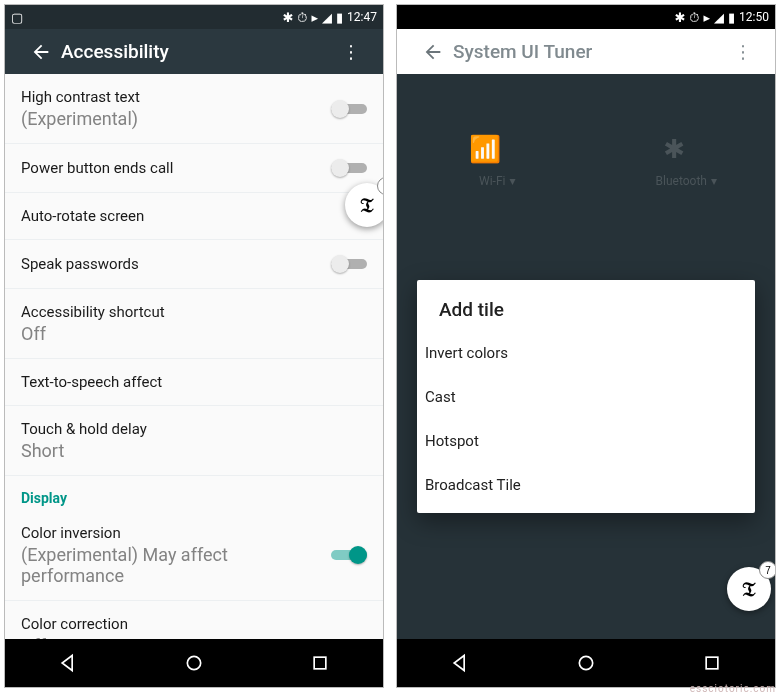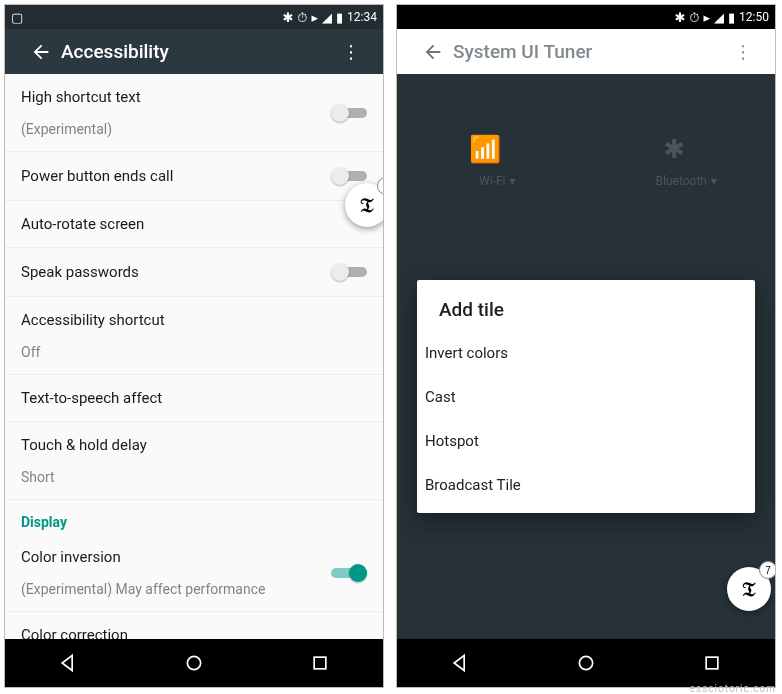--- a/index.html
+++ b/index.html
@@ -65,21 +65,21 @@
     color: #212121;
   }
   .setting-row {
     padding: 14px 16px;
     border-bottom: 1px solid #eceff1;
     display: flex;
     align-items: center;
   }
   .setting-row .text { flex: 1; }
   .setting-row .primary { font-size: 15px; color: #1a1a1a; }
-  .setting-row .secondary { font-size: 14px; color: #838383; margin-top: 15px; }
+  .setting-row .secondary { font-size: 18px; color: #838383; margin-top: 2px; }
   .section-header {
     padding: 14px 16px 4px;
     font-size: 14px;
     color: #009688;
     font-weight: 700;
   }
 
   
   .switch {
     width: 36px; height: 20px; position: relative;
@@ -186,39 +186,39 @@
     <div class="statusbar">
       <div class="sb-left">
         <span class="sb-icon">▢</span>
       </div>
       <div class="sb-right">
         <span class="sb-icon">✱</span>
         <span class="sb-icon">⏱</span>
         <span class="sb-icon">▸</span>
         <span class="sb-icon">◢</span>
         <span class="sb-icon">▮</span>
-        <span>12:34</span>
+        <span>12:47</span>
       </div>
     </div>
 
     <div class="appbar">
       <div class="back">
         <svg viewBox="0 0 24 24" width="22" height="22">
             <path d="M20 11H7.8l5.6-5.6L12 4l-8 8 8 8 1.4-1.4L7.8 13H20z" fill="#fff"></path>
           </svg>
       </div>
       <div class="title">Accessibility</div>
       <div class="overflow">⋮</div>
     </div>
 
     <div class="settings-list">
 
       <div class="setting-row">
         <div class="text">
-          <div class="primary">High shortcut text</div>
+          <div class="primary">High contrast text</div>
           <div class="secondary">(Experimental)</div>
         </div>
         <div class="switch">
             <div class="track"></div>
             <div class="thumb"></div>
           </div>
       </div>
 
       <div class="setting-row">
         <div class="text">

